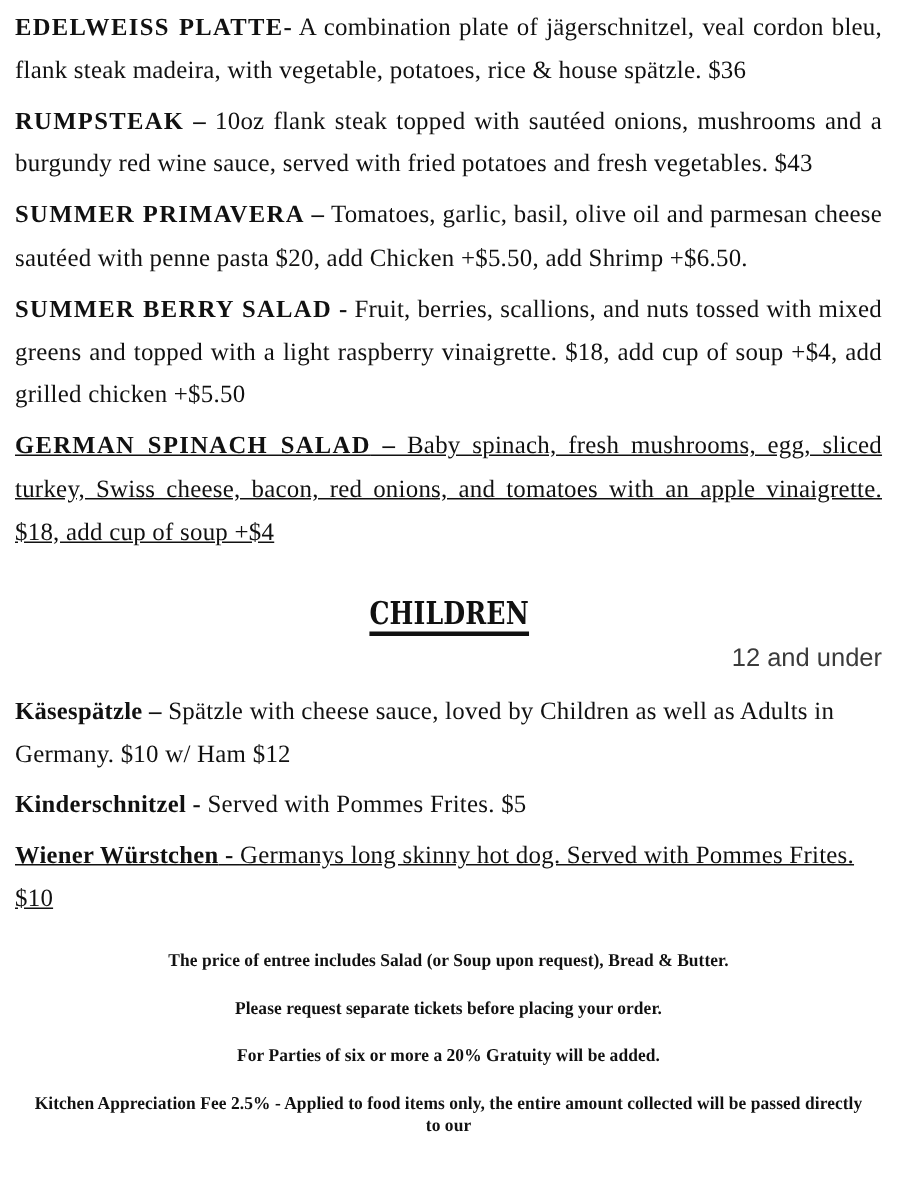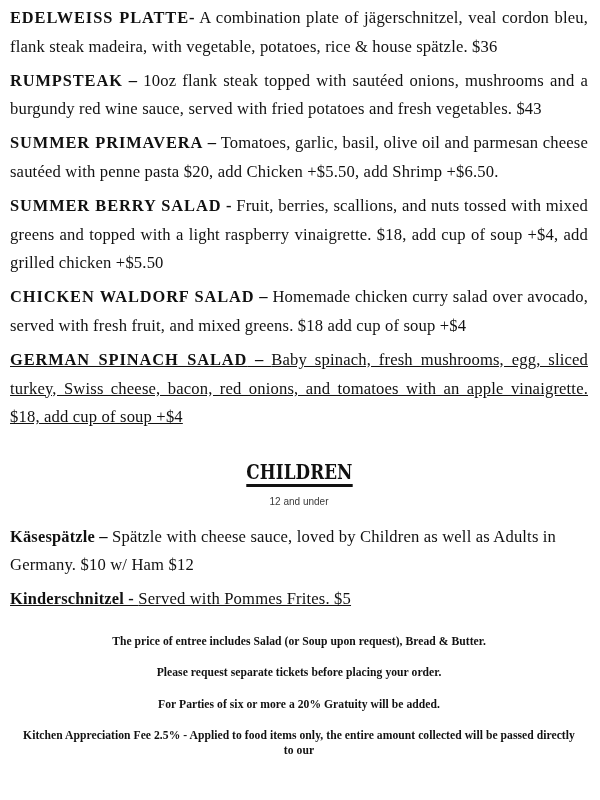--- a/index.html
+++ b/index.html
@@ -60,24 +60,25 @@
     font-size: 21px;
     line-height: 23px;
     letter-spacing: 0.005em;
     transform: scaleX(0.80);
     transform-origin: center;
     border-bottom: 3px solid #111;
     padding-bottom: 1px;
   }
   .children-subtitle {
     font-family: "Liberation Sans", "DejaVu Sans", sans-serif;
-    font-size: 10px;
+    font-size: 17px;
     line-height: 16px;
     color: #3b3b3b;
     margin-top: 7px;
+    text-align: right;
   }
 
   .children-list {
     margin: 13px 0 0 0;
     padding: 0;
     list-style: none;
     text-align: left;
   }
   .children-list .menu-item {
     text-align: left;
@@ -109,30 +110,30 @@
 </head>
 <body>
 
 <div class="page">
 
   <ul class="menu-list" id="main-menu-list">
       <li class="menu-item"><span class="item-name caps">EDELWEISS PLATTE</span><span class="item-sep">-</span><span class="item-desc"> A combination plate of jägerschnitzel, veal cordon bleu, flank steak madeira, with vegetable, potatoes, rice &amp; house spätzle. $36</span></li>
       <li class="menu-item"><span class="item-name caps">RUMPSTEAK</span><span class="item-sep"> – </span><span class="item-desc">10oz flank steak topped with sautéed onions, mushrooms and a burgundy red wine sauce, served with fried potatoes and fresh vegetables. $43</span></li>
       <li class="menu-item"><span class="item-name caps">SUMMER PRIMAVERA</span><span class="item-sep"> – </span><span class="item-desc">Tomatoes, garlic, basil, olive oil and parmesan cheese sautéed with penne pasta $20, add Chicken +$5.50, add Shrimp +$6.50.</span></li>
       <li class="menu-item"><span class="item-name caps">SUMMER BERRY SALAD</span><span class="item-sep"> - </span><span class="item-desc">Fruit, berries, scallions, and nuts tossed with mixed greens and topped with a light raspberry vinaigrette. $18, add cup of soup +$4, add grilled chicken +$5.50</span></li>
-      <li class="menu-item"><span class="item-name caps">CHICKEN WALDORF SALAD</span><span class="item-sep"> – </span><span class="item-desc">Homemade chicken curry salad over avocado, served with fresh fruit, and mixed greens. $18 add cup of soup +$4</span></li>
       <li class="menu-item"><span class="item-name caps">GERMAN SPINACH SALAD</span><span class="item-sep"> – </span><span class="item-desc">Baby spinach, fresh mushrooms, egg, sliced turkey, Swiss cheese, bacon, red onions, and tomatoes with an apple vinaigrette. $18, add cup of soup +$4</span></li>
     </ul>
 
   <div class="children-section">
     <div class="children-title">CHILDREN</div>
     <div class="children-subtitle">12 and under</div>
     <ul class="children-list" id="children-menu-list">
         <li class="menu-item"><span class="item-name">Käsespätzle</span><span class="item-sep"> – </span><span class="item-desc">Spätzle with cheese sauce, loved by Children as well as Adults in Germany. $10  w/ Ham $12</span></li>
         <li class="menu-item"><span class="item-name">Kinderschnitzel -</span><span class="item-sep"> </span><span class="item-desc">Served with Pommes Frites. $5</span></li>
+        <li class="menu-item"><span class="item-name">Wiener Würstchen</span><span class="item-sep"> - </span><span class="item-desc">Germanys long skinny hot dog. Served with Pommes Frites. $10</span></li>
       </ul>
   </div>
 
   <div class="footer-notes" id="footer-notes">
       <div class="footer-line">The price of entree includes Salad (or Soup upon request), Bread &amp; Butter.</div>
       <div class="footer-line">Please request separate tickets before placing your order.</div>
       <div class="footer-line">For Parties of six or more a 20% Gratuity will be added.</div>
       <div class="footer-line wide">Kitchen Appreciation Fee 2.5% - Applied to food items only, the entire amount collected will be passed directly to our</div>
     </div>
 

